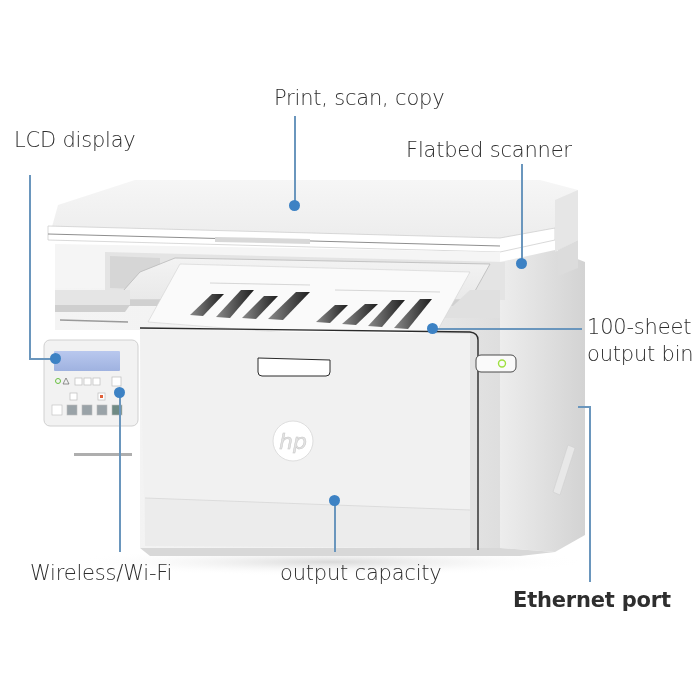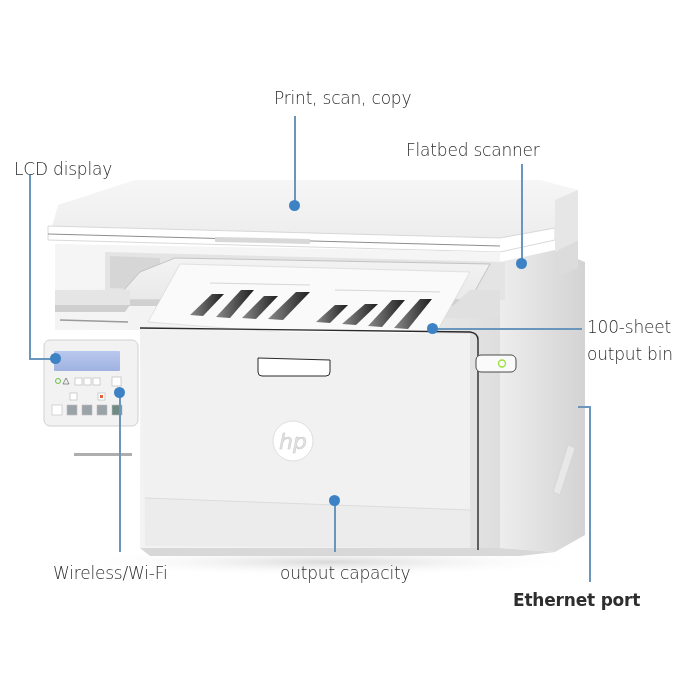--- a/index.html
+++ b/index.html
@@ -1,19 +1,19 @@
 <!DOCTYPE html>
 <html><head>
 <meta charset="utf-8">
 <style>
   html, body { margin: 0; padding: 0; background: #ffffff; }
   body { width: 700px; height: 700px; position: relative; overflow: hidden;
          font-family: "DejaVu Sans", "Liberation Sans", sans-serif; color: #2b2b2b; }
   .stage { position: absolute; left: 0; top: 0; width: 700px; height: 700px; }
-  .label { position: absolute; font-size: 17px; line-height: 27px; color: #2e2e2e;
+  .label { position: absolute; font-size: 21px; line-height: 27px; color: #2e2e2e;
            font-weight: 300; letter-spacing: -0.2px; white-space: nowrap; }
   .line { position: absolute; background: #6a96bd; }
   .dot { position: absolute; width: 11px; height: 11px; border-radius: 50%; background: #3d82c4; }
   svg.printer { position: absolute; left: 0; top: 0; }
 </style>
 </head>
 <body>
 
 <div class="stage">
 
@@ -162,29 +162,29 @@
   <div class="line" style="left:119px; top:392px; width:1.5px; height:160px;"></div>
   <div class="dot" style="left:114px; top:387px;"></div>
 
   <div class="line" style="left:334px; top:500px; width:1.5px; height:52px;"></div>
   <div class="dot" style="left:329px; top:495px;"></div>
 
   <div class="line" style="left:578px; top:406px; width:12px; height:1.5px;"></div>
   <div class="line" style="left:589px; top:406px; width:1.5px; height:176px;"></div>
 
   <div class="label" style="left:274px; top:85px;">Print, scan, copy</div>
-  <div class="label" style="left:14px; top:156px;text-align:right;">LCD display</div>
+  <div class="label" style="left:14px; top:127px;text-align:right;">LCD display</div>
   <div class="label" style="left:406px; top:137px;">Flatbed scanner</div>
 
   <div class="label" style="left:587px; top:314px;">
     <div>100-sheet</div>
     <div>output bin</div>
   </div>
 
-  <div class="label" style="left:30px; top:560px;margin-left:23px;">
+  <div class="label" style="left:30px; top:560px;">
     <div>Wireless/Wi-Fi</div>
   </div>
 
   <div class="label" style="left:280px; top:560px;">
     <div>output capacity</div>
   </div>
 
   <div class="label" style="left:513px; top:587px;font-weight:bold;">Ethernet port</div>
 
 </div>

